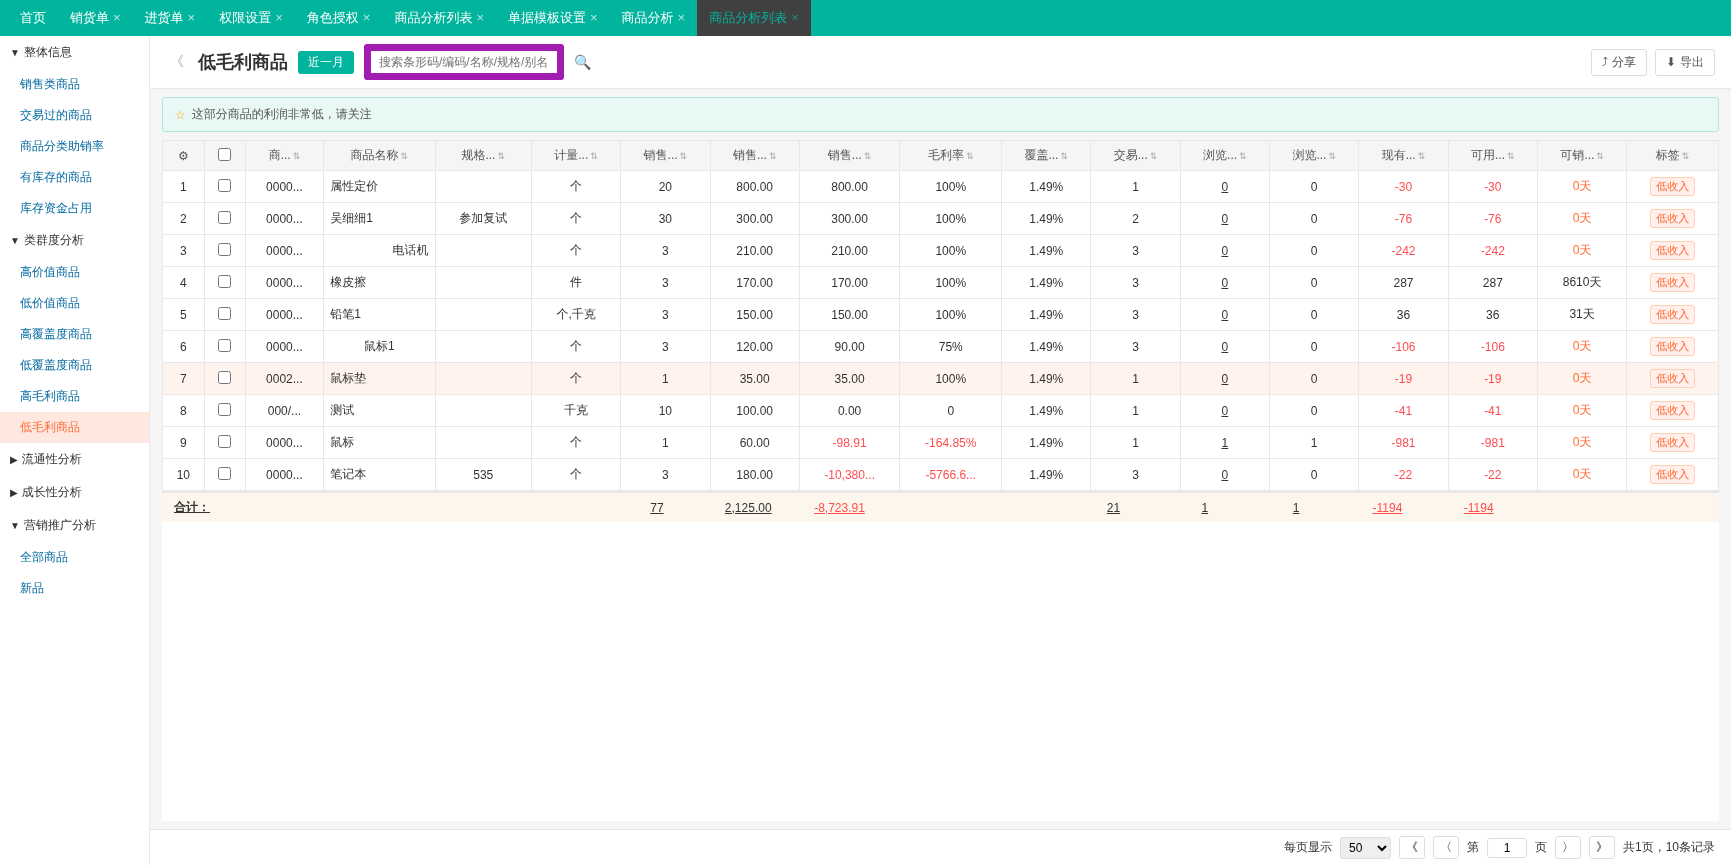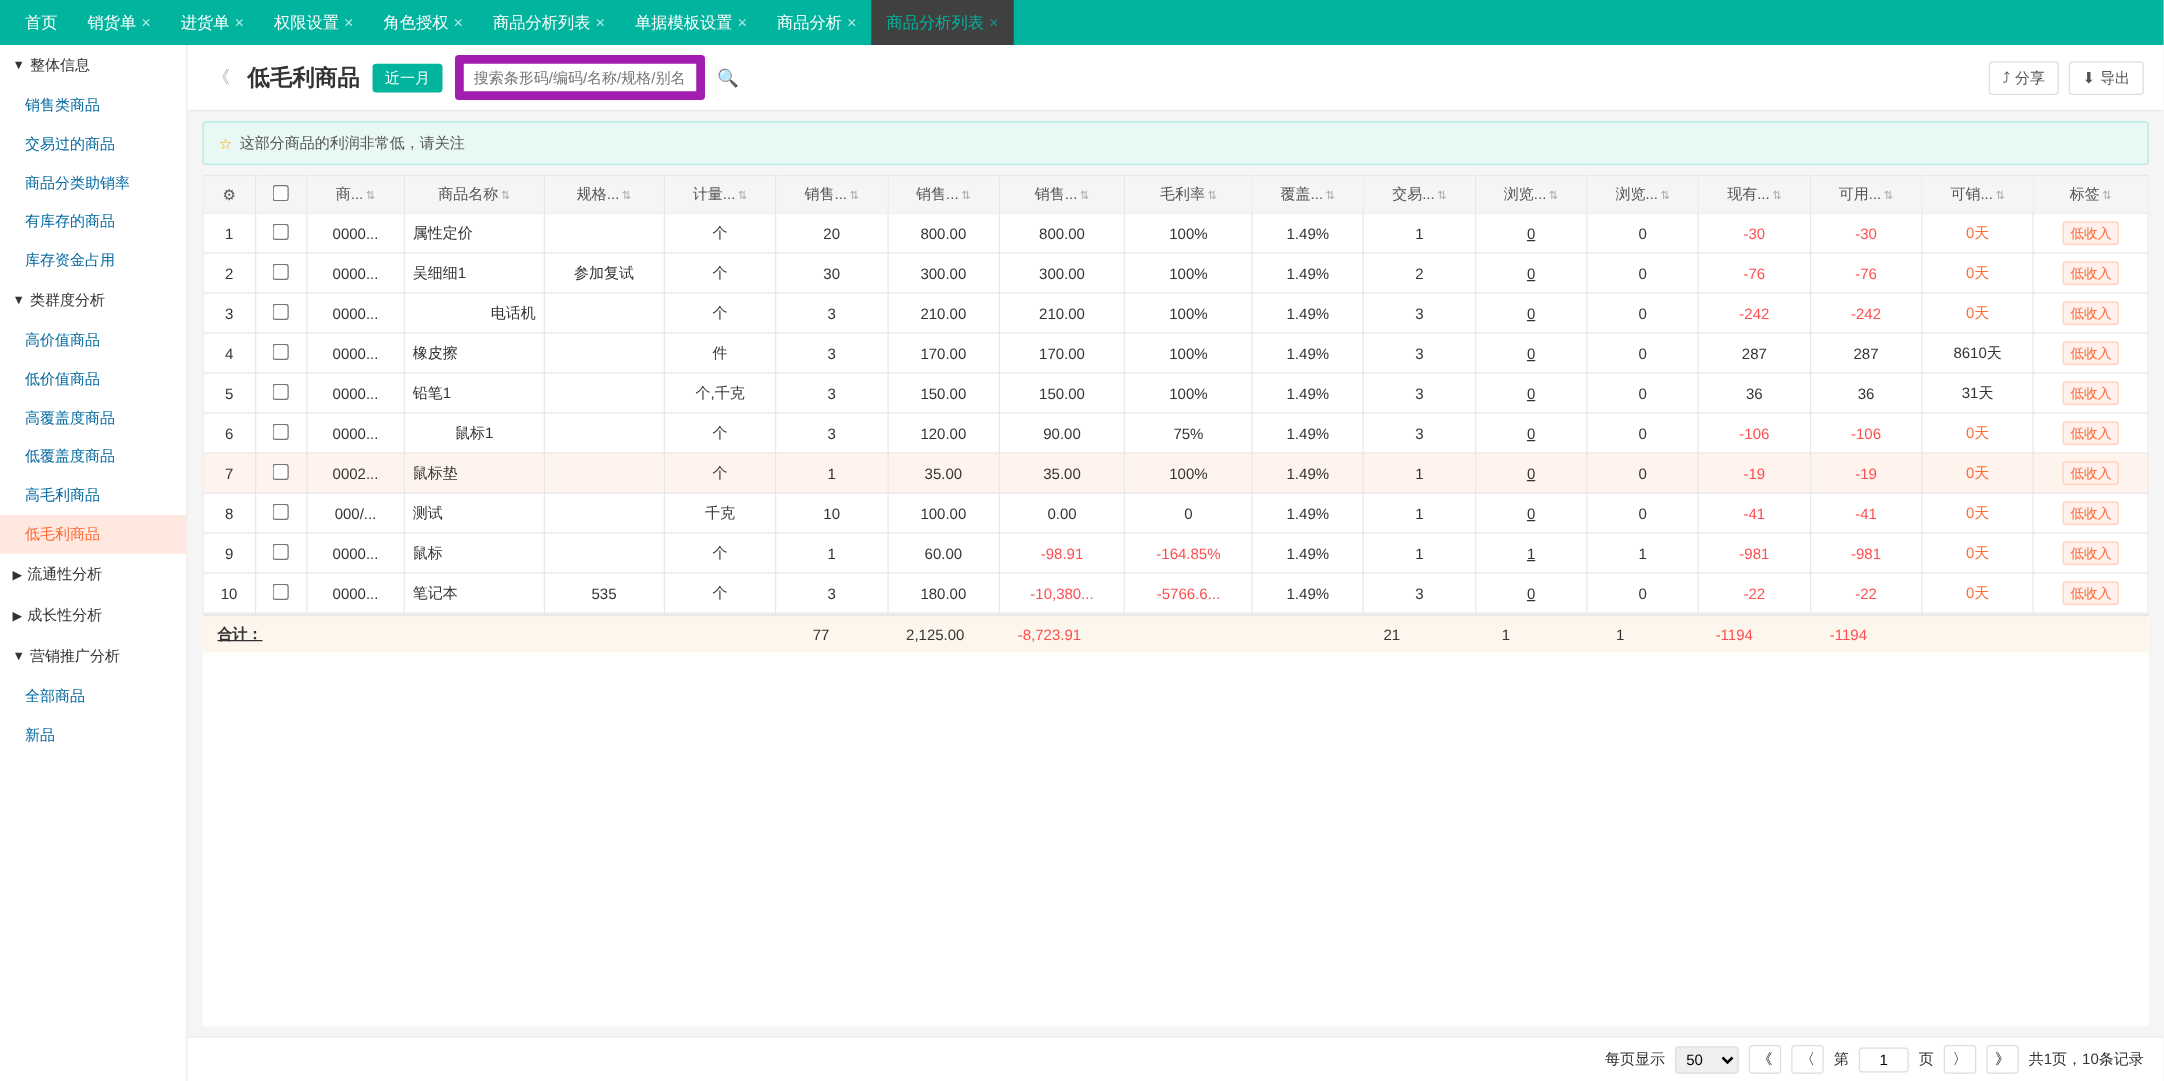--- a/index.html
+++ b/index.html
@@ -195,20 +195,21 @@
       padding: 6px 12px;
       font-size: 12px;
       min-width: 1400px;
     }
     .footer-label { font-weight: bold; color: #333; width: 60px; text-decoration: underline; }
     .footer-cell {
       flex: 1;
       text-align: center;
       padding: 0 6px;
       color: #333;
+      text-decoration: underline;
     }
     .footer-cell.red-text { color: #ff4d4f; }
 
     
     .pagination-bar {
       display: flex;
       align-items: center;
       justify-content: flex-end;
       padding: 6px 16px;
       background: #fff;

